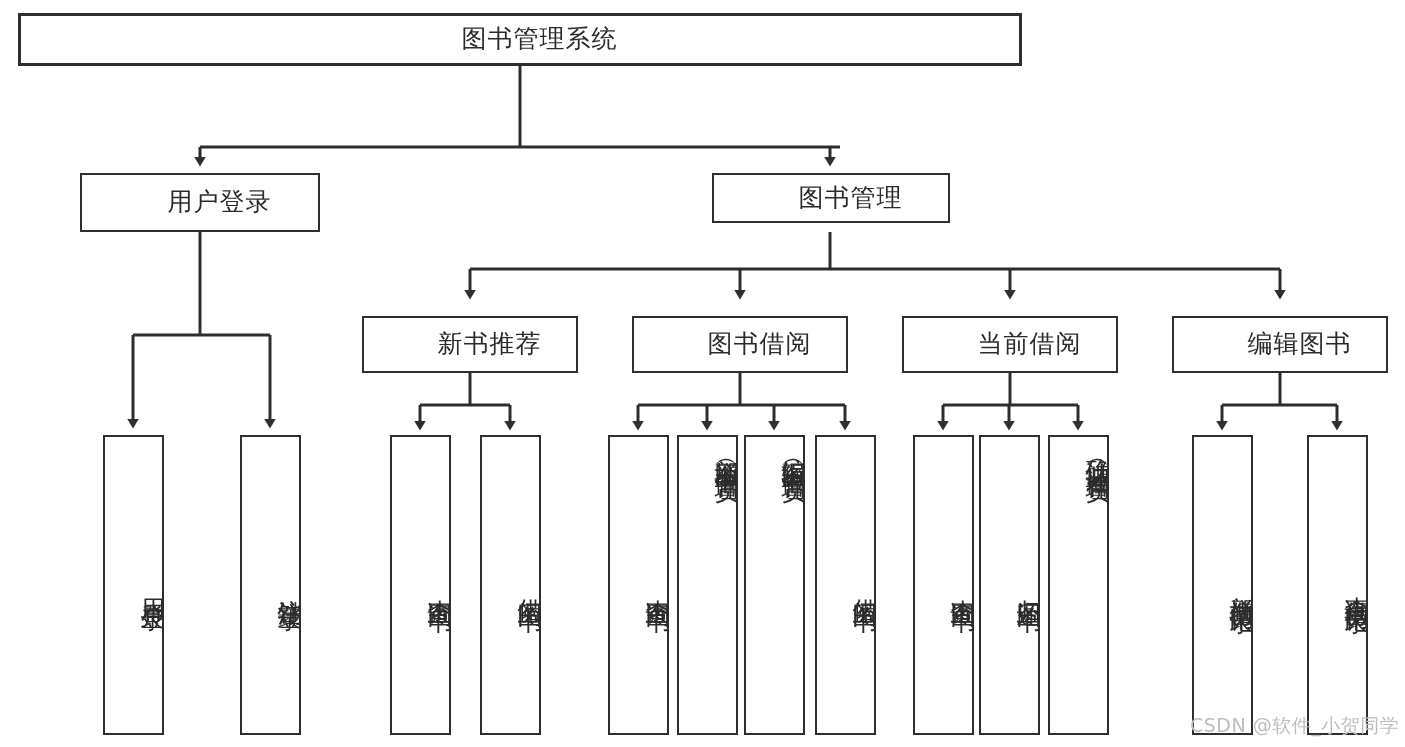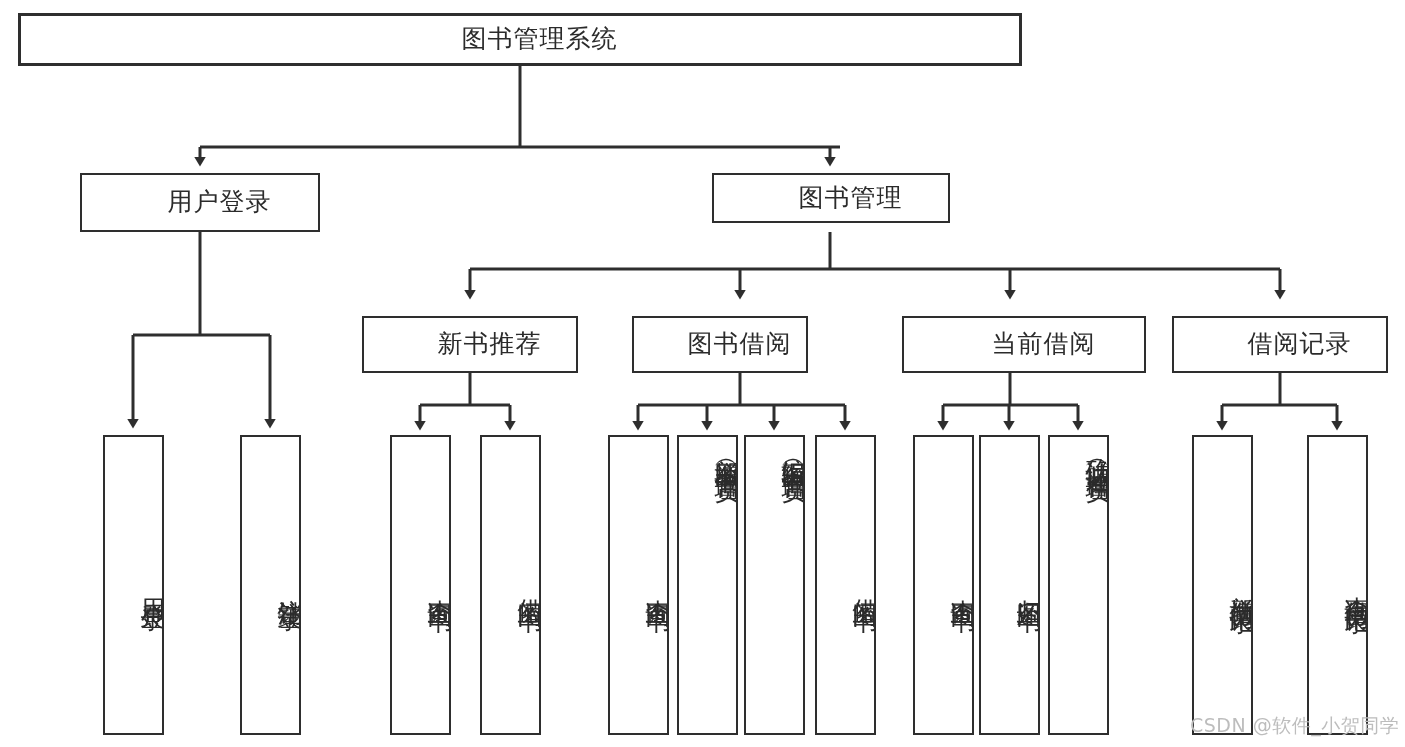--- a/index.html
+++ b/index.html
@@ -137,28 +137,28 @@
   <div class="node" style="left:80px; top:173px; width:240px; height:59px;">
     <span class="node-label">用户登录</span>
   </div>
   <div class="node" style="left:712px; top:173px; width:238px; height:50px;">
     <span class="node-label">图书管理</span>
   </div>
 
   <div class="node" style="left:362px; top:316px; width:216px; height:57px;text-align:center;">
     <span class="node-label">新书推荐</span>
   </div>
-  <div class="node" style="left:632px; top:316px; width:176px; height:57px;font-family:Liberation Serif, serif;">
+  <div class="node" style="left:632px; top:316px; width:216px; height:57px;font-family:Liberation Serif, serif;">
     <span class="node-label">图书借阅</span>
   </div>
-  <div class="node" style="left:902px; top:316px; width:244px; height:57px;">
+  <div class="node" style="left:902px; top:316px; width:216px; height:57px;">
     <span class="node-label">当前借阅</span>
   </div>
   <div class="node" style="left:1172px; top:316px; width:216px; height:57px;">
-    <span class="node-label">借阅记录</span>
+    <span class="node-label">编辑图书</span>
   </div>
 
   <div class="node leaf" style="left:103px; top:435px; width:61px; height:300px;">
     <span class="node-label">用户登录</span>
   </div>
   <div class="node leaf" style="left:240px; top:435px; width:61px; height:300px;">
     <span class="node-label">注销登录</span>
   </div>
 
   <div class="node leaf" style="left:390px; top:435px; width:61px; height:300px;">

